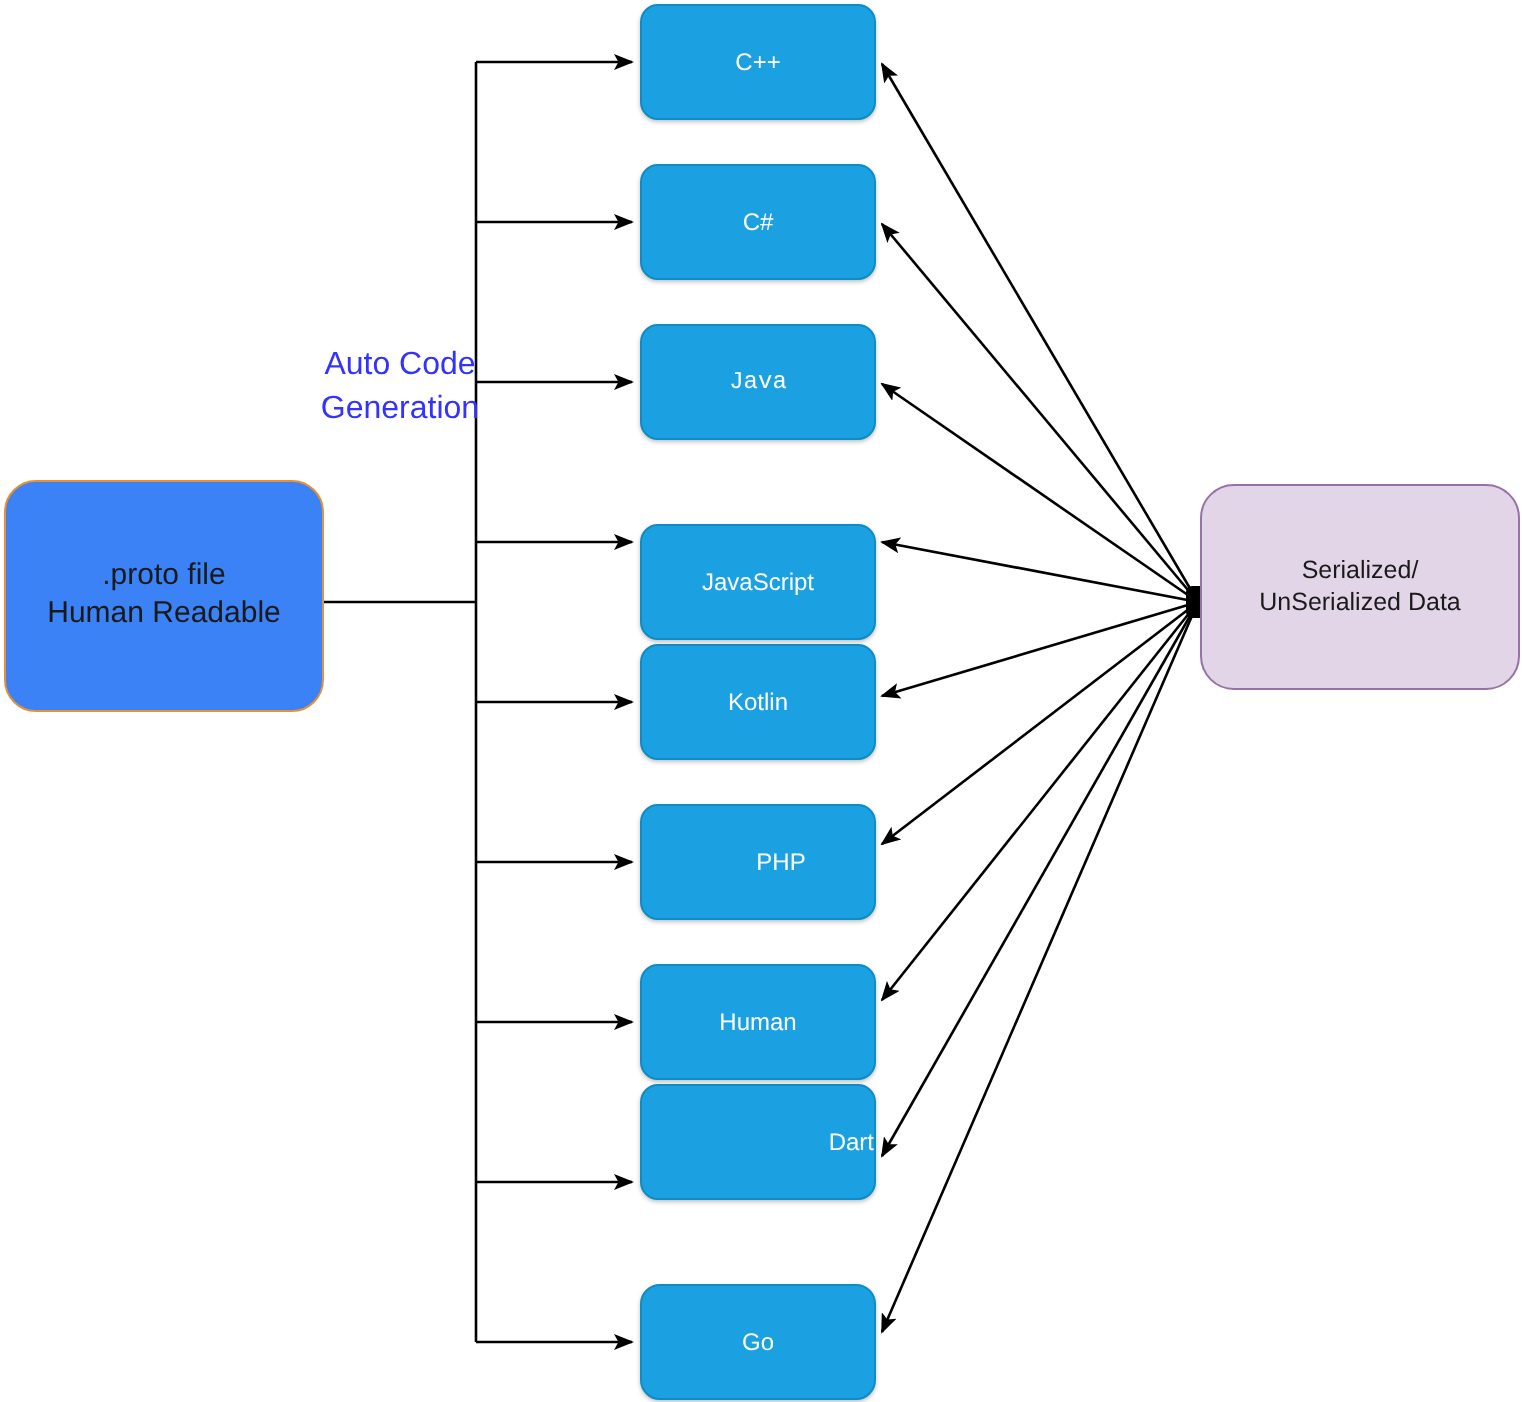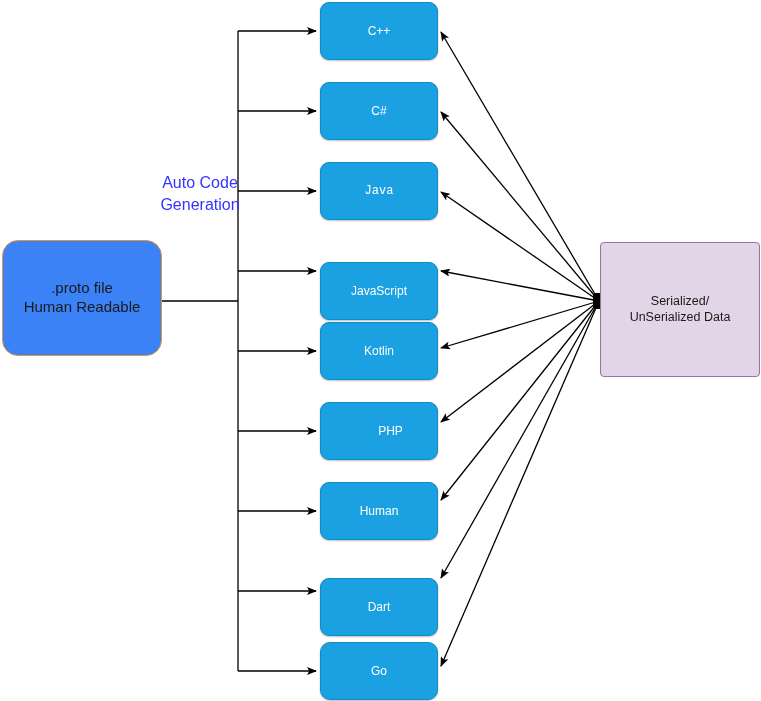--- a/index.html
+++ b/index.html
@@ -53,24 +53,24 @@
     border: 1.6px solid #E69138;
     border-radius: 16px;
     color: #1a1a1a;
     font-size: 15px;
     z-index: 3;
   }
   .serial-node {
     left: 600px;
     top: 242px;
     width: 160px;
-    height: 135px;
+    height: 103px;
     background: #E1D5E7;
     border: 1.4px solid #9673A6;
-    border-radius: 4px;
+    border-radius: 17px;
     color: #1a1a1a;
     font-size: 12.5px;
     z-index: 2;
   }
   .annotation {
     position: absolute;
     left: 146px;
     top: 172px;
     width: 108px;
     text-align: center;
@@ -154,21 +154,21 @@
       </div>
       <div class="node lang-node" style="top: 322px;">
         <span class="node-label">Kotlin</span>
       </div>
       <div class="node lang-node" style="top: 402px; padding-left: 23px;">
         <span class="node-label">PHP</span>
       </div>
       <div class="node lang-node" style="top: 482px;">
         <span class="node-label">Human</span>
       </div>
-      <div class="node lang-node" style="top: 578px;">
+      <div class="node lang-node" style="top: 542px; justify-content: flex-end;">
         <span class="node-label">Dart</span>
       </div>
       <div class="node lang-node" style="top: 642px; border-radius: 10px;">
         <span class="node-label">Go</span>
       </div>
     </div>
 
   <div class="node serial-node">
     <span class="node-label">Serialized/
 UnSerialized Data</span>

